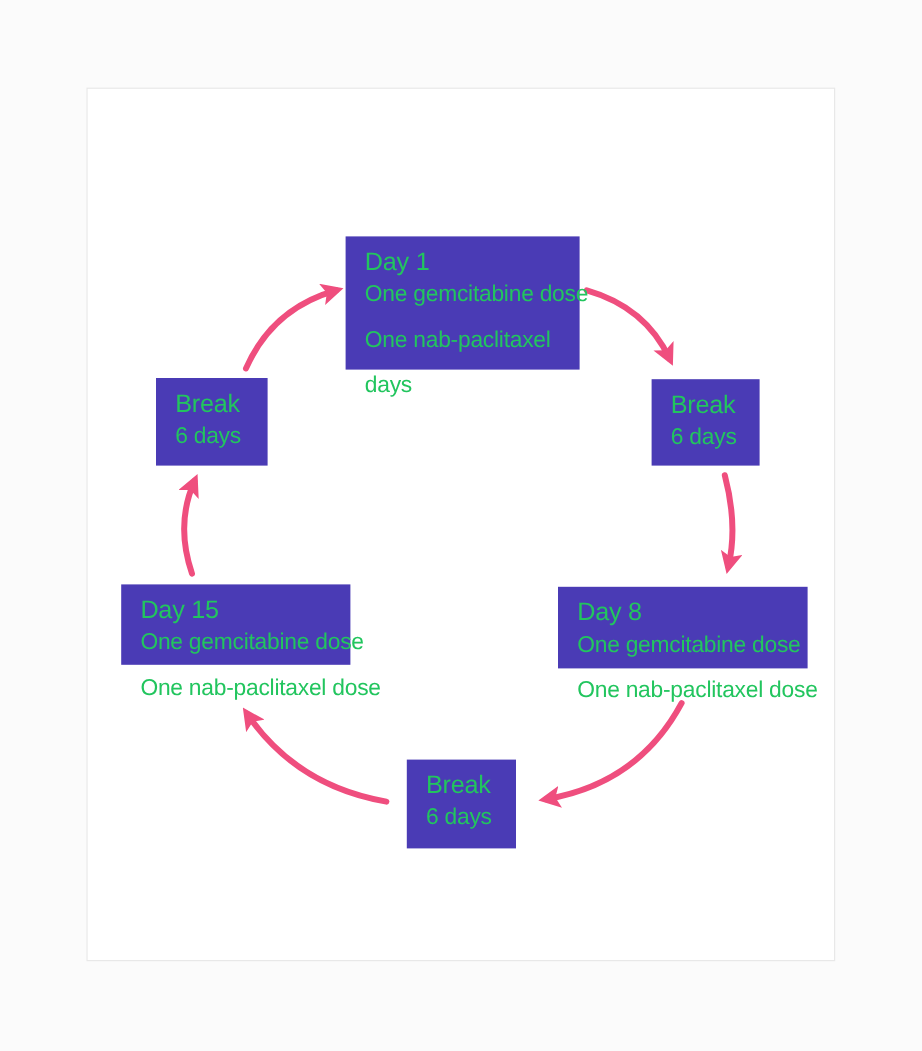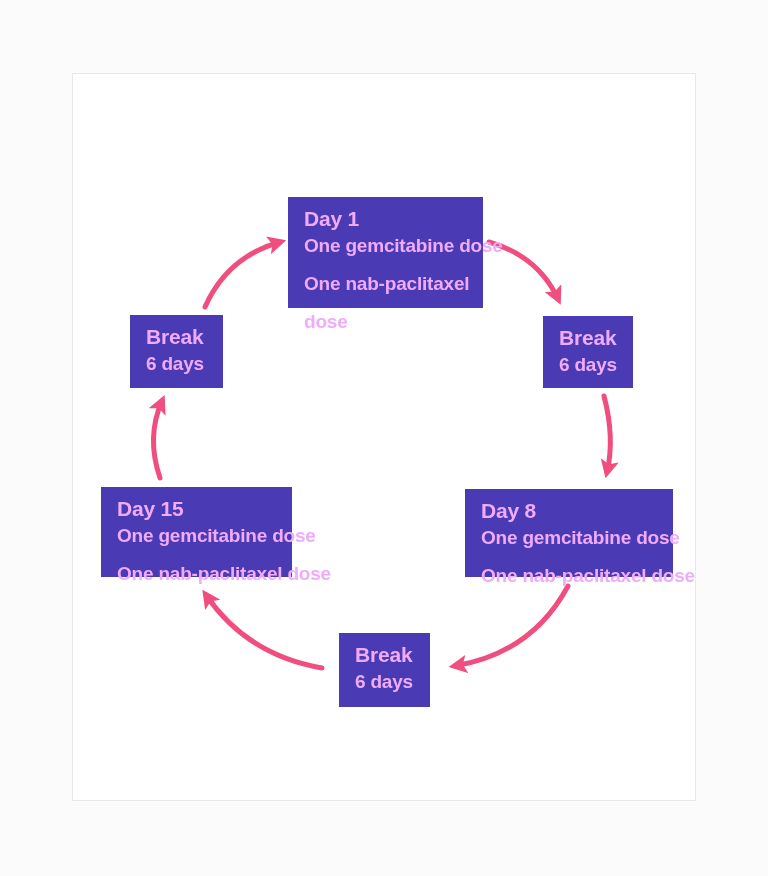--- a/index.html
+++ b/index.html
@@ -30,44 +30,44 @@
     position: absolute;
     left: 0;
     top: 0;
     width: 768px;
     height: 876px;
     pointer-events: none;
   }
   .node {
     position: absolute;
     background: #4a3bb5;
-    color: #f0abfc;
+    color: #22c55e;
     box-sizing: border-box;
     padding: 10px 15px 10px 16px;
-    font-weight: bold;
+    font-weight: normal;
   }
   .node-heading {
     font-size: 21px;
     line-height: 24px;
     letter-spacing: -0.2px;
     margin-bottom: 5px;
   }
   .node-line {
     font-size: 19px;
     line-height: 19px;
     letter-spacing: -0.2px;
     white-space: nowrap;
   }
   .node-line + .node-line { margin-top: 19px; }
 
   #node-day1   { left: 288px; top: 197px; width: 195px; height: 111px; }
   #node-break1 { left: 543px; top: 316px; width: 90px;  height: 72px;  }
-  #node-day8   { left: 465px; top: 489px; width: 208px; height: 88px;  }
+  #node-day8   { left: 465px; top: 489px; width: 208px; height: 68px;  }
   #node-break2 { left: 339px; top: 633px; width: 91px;  height: 74px;  }
-  #node-day15  { left: 101px; top: 487px; width: 191px; height: 90px;  }
+  #node-day15  { left: 101px; top: 487px; width: 191px; height: 67px;  }
   #node-break3 { left: 130px; top: 315px; width: 93px;  height: 73px;  }
 
   .arrow-path {
     fill: none;
     stroke: #ef4e7e;
     stroke-width: 5;
     stroke-linecap: round;
   }
 </style>
 </head>
@@ -87,21 +87,21 @@
     <path class="arrow-path" marker-end="url(#ah)" d="M 568 586 Q 532 653 455 666" stroke="#ef4e7e"></path>
     <path class="arrow-path" marker-end="url(#ah)" d="M 322 668 Q 247 655 206 595" stroke="#ef4e7e"></path>
     <path class="arrow-path" marker-end="url(#ah)" d="M 160 478 Q 146 437 162 401" stroke="#ef4e7e"></path>
     <path class="arrow-path" marker-end="url(#ah)" d="M 205 307 Q 227 257 280 242" stroke="#ef4e7e"></path>
   </svg>
 
   <div class="node" id="node-day1">
     <div class="node-heading">Day 1</div>
     <div class="node-line">One gemcitabine dose</div>
     <div class="node-line">One nab-paclitaxel</div>
-    <div class="node-line">dose</div>
+    <div class="node-line">days</div>
   </div>
 
   <div class="node" id="node-break1">
     <div class="node-heading">Break</div>
     <div class="node-line">6 days</div>
   </div>
 
   <div class="node" id="node-day8">
     <div class="node-heading">Day 8</div>
     <div class="node-line">One gemcitabine dose</div>

